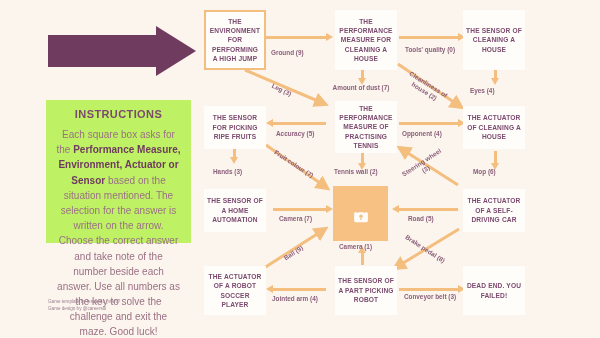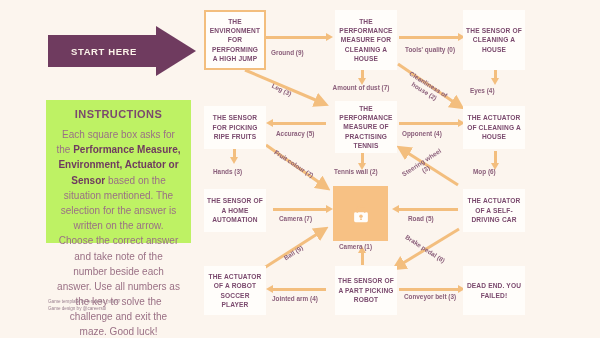--- a/index.html
+++ b/index.html
@@ -94,21 +94,20 @@
   #diagonals { position: absolute; left: 0; top: 0; width: 600px; height: 338px; pointer-events: none; }
 </style>
 </head>
 <body>
 
 <div id="stage">
 
   <div id="start-arrow">
     <div class="shaft"></div>
     <div class="head"></div>
-    <div class="label">START HERE</div>
   </div>
 
   <div id="instructions">
     <h2>INSTRUCTIONS</h2>
     <p><span>Each square box asks for the </span><b>Performance Measure, Environment, Actuator or Sensor</b><span> based on the situation mentioned. The selection for the answer is written on the arrow. Choose the correct answer and take note of the number beside each answer. Use all numbers as the key to solve the challenge and exit the maze. Good luck!</span></p>
   </div>
 
   <div id="credits">
     <div>Game template by fernando_marti?</div>
     <div>Game design by @careersui</div>

